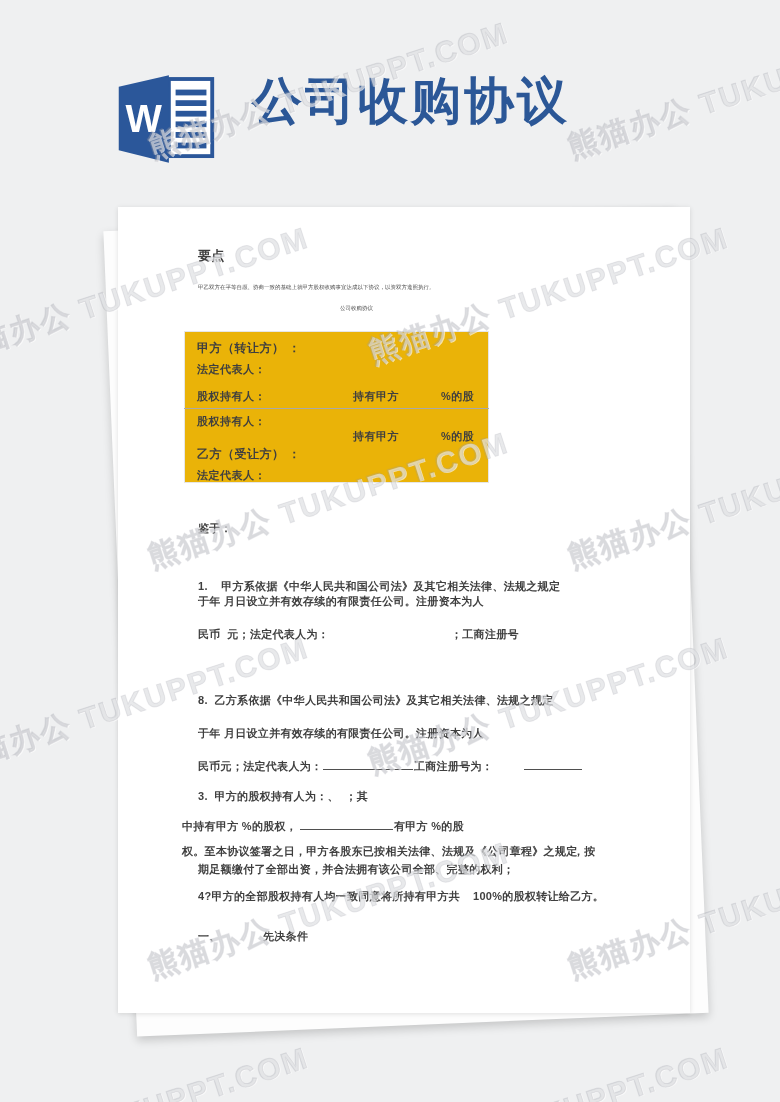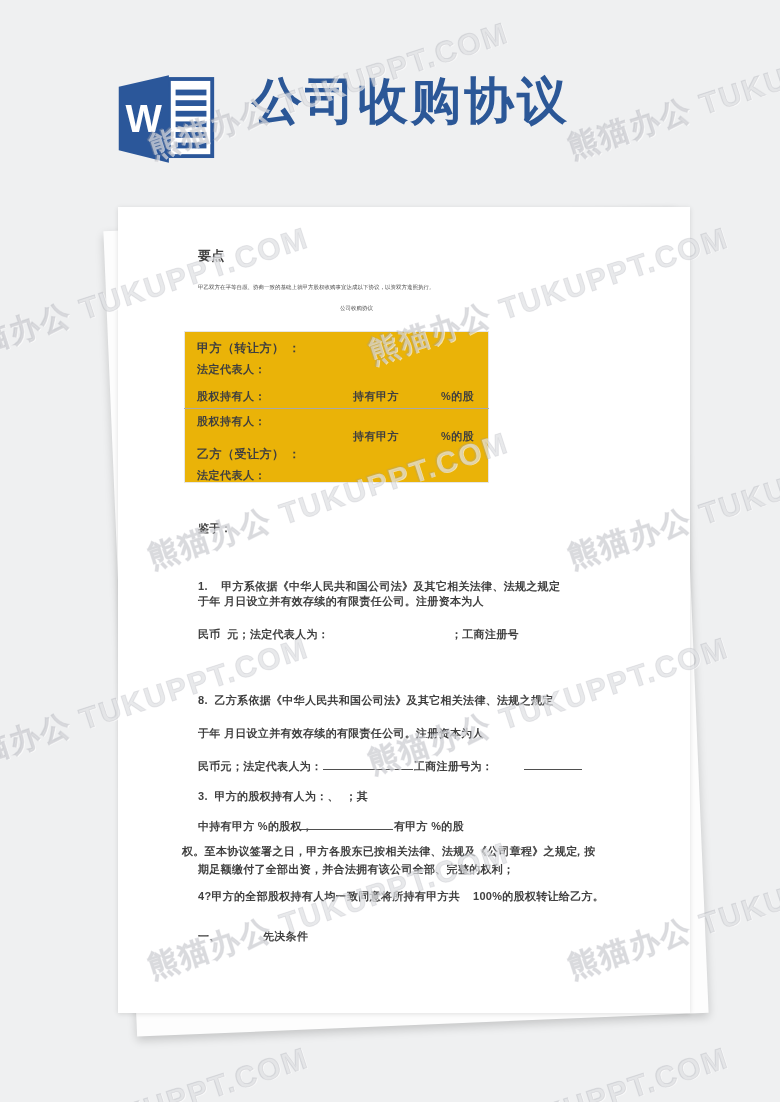--- a/index.html
+++ b/index.html
@@ -90,21 +90,21 @@
     <div class="line" style="left:333px;top:420px;">；工商注册号</div>
 
     <div class="line" style="left:80px;top:486px;">8.  乙方系依据《中华人民共和国公司法》及其它相关法律、法规之规定</div>
     <div class="line" style="left:80px;top:519px;">于年 月日设立并有效存续的有限责任公司。注册资本为人</div>
     <div class="line" style="left:80px;top:552px;">民币元；法定代表人为：</div>
     <span class="u" style="position:absolute;left:205px;top:552px;width:90px;"></span>
     <div class="line" style="left:296px;top:552px;">工商注册号为：</div>
     <span class="u" style="position:absolute;left:406px;top:552px;width:58px;"></span>
 
     <div class="line" style="left:80px;top:582px;">3.  甲方的股权持有人为：、  ；其</div>
-    <div class="line" style="left:80px;top:612px;">中持有甲方 %的股权，</div>
+    <div class="line" style="left:64px;top:612px;">中持有甲方 %的股权，</div>
     <span class="u" style="position:absolute;left:182px;top:612px;width:93px;"></span>
     <div class="line" style="left:276px;top:612px;">有甲方 %的股</div>
     <div class="line" style="left:64px;top:637px;text-align:center;">权。至本协议签署之日，甲方各股东已按相关法律、法规及《公司章程》之规定</div>
     <div class="line" style="left:455px;top:637px;">，按</div>
     <div class="line" style="left:80px;top:655px;">期足额缴付了全部出资，并合法拥有该公司全部、完整的权利；</div>
 
     <div class="line" style="left:80px;top:682px;">4?甲方的全部股权持有人均一致同意将所持有甲方共</div>
     <div class="line" style="left:355px;top:682px;">100%的股权转让给乙方。</div>
 
     <div class="line b" style="left:80px;top:722px;">一、</div>

